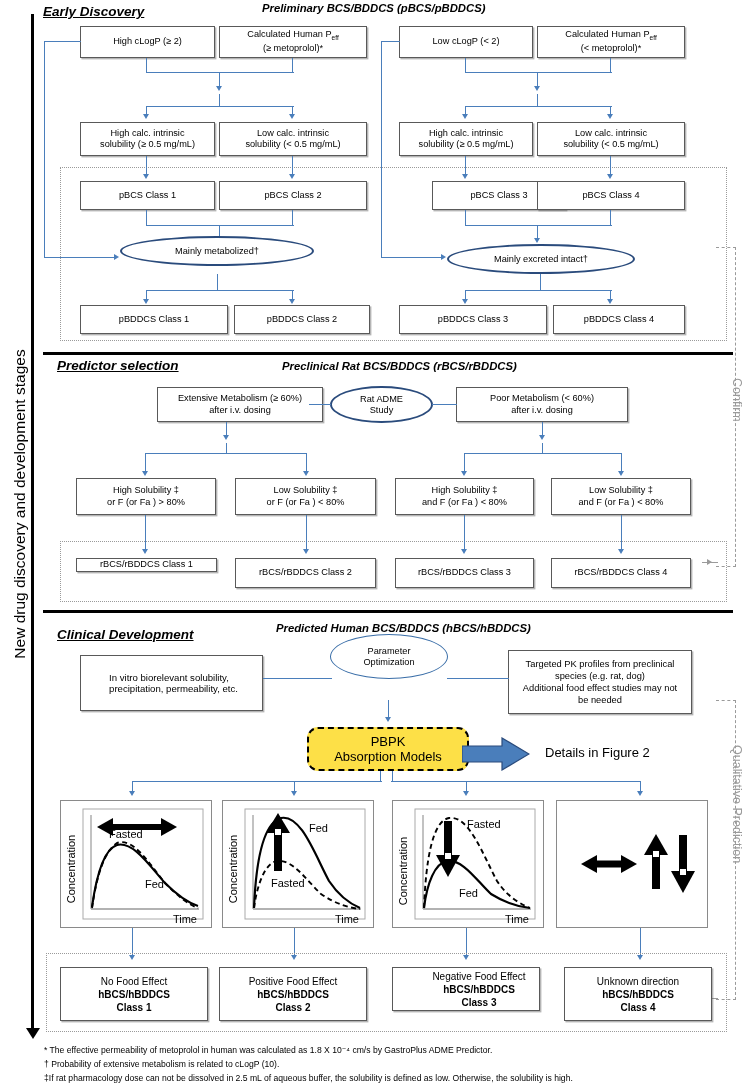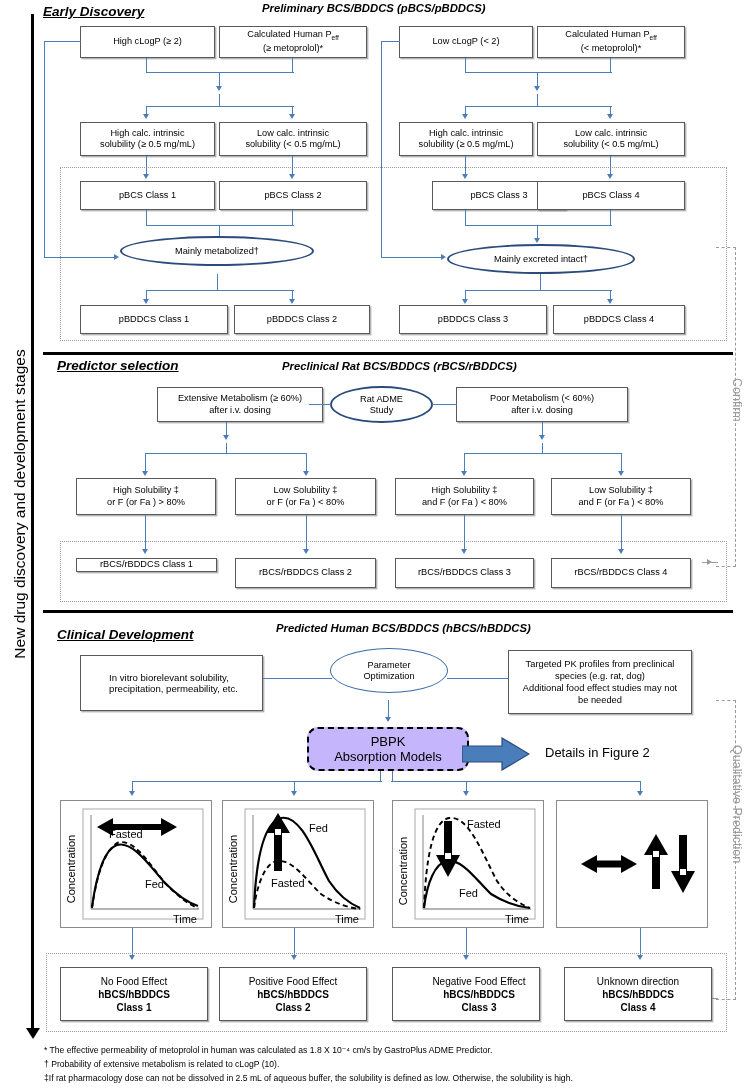--- a/index.html
+++ b/index.html
@@ -56,21 +56,21 @@
   .vlabel{position:absolute;left:-215px;top:495px;width:470px;
           transform:rotate(-90deg);text-align:center;font-size:15.5px;
           white-space:nowrap;}
 
   
   .rlabel{position:absolute;white-space:nowrap;font-size:12.5px;color:#9a9a9a;
           transform:rotate(90deg);transform-origin:left top;}
 
   
   .pbpk{position:absolute;box-sizing:border-box;border:2px dashed #000;
-        border-radius:11px;background:#c4b5fd;display:flex;flex-direction:column;
+        border-radius:11px;background:#fde047;display:flex;flex-direction:column;
         align-items:center;justify-content:center;font-size:13px;line-height:15px;}
 
   
   .bigarrow{position:absolute;}
   .figlbl{position:absolute;font-size:13px;white-space:nowrap;margin-left:8px;}
 
   
   .panel{position:absolute;box-sizing:border-box;border:1px solid #8a8a8a;
          background:#fff;}
   .panel svg{display:block;}
@@ -311,21 +311,21 @@
 <div class="seprule" style="left:43px;top:610px;width:690px;"></div>
 
 <div class="secttl" style="left:57px;top:627px;">Clinical Development</div>
 <div class="secsub" style="left:276px;top:622px;">Predicted Human BCS/BDDCS (hBCS/hBDDCS)</div>
 
 <div class="box sh" style="left:80px;top:655px;width:183px;height:56px;font-size:9.6px;">
   <div style="text-align:left;padding-left:4px;">
     <span>In vitro biorelevant solubility,</span><br>
     <span>precipitation, permeability, etc.</span></div>
 </div>
-<div class="ell thin" style="left:330px;top:648px;width:118px;height:45px;">
+<div class="ell thin" style="left:330px;top:634px;width:118px;height:45px;">
   <div><span>Parameter</span><br><span>Optimization</span></div>
 </div>
 <div class="box sh" style="left:508px;top:650px;width:184px;height:64px;font-size:9.3px;line-height:12.2px;">
   <div>
     <span>Targeted PK profiles from preclinical</span><br>
     <span>species (e.g. rat, dog)</span><br>
     <span>Additional food effect studies may not</span><br>
     <span>be needed</span></div>
 </div>
 
@@ -451,21 +451,21 @@
     <span>No Food Effect</span><br>
     <b>hBCS/hBDDCS</b><br>
     <b>Class 1</b></div>
 </div>
 <div class="box sh" style="left:219px;top:967px;width:148px;height:54px;font-size:10px;line-height:13px;">
   <div>
     <span>Positive Food Effect</span><br>
     <b>hBCS/hBDDCS</b><br>
     <b>Class 2</b></div>
 </div>
-<div class="box sh" style="left:392px;top:967px;width:148px;height:54px;font-size:10px;line-height:13px;padding-left:28px;">
+<div class="box sh" style="left:392px;top:967px;width:148px;height:44px;font-size:10px;line-height:13px;padding-left:28px;">
   <div>
     <span>Negative Food Effect</span><br>
     <b>hBCS/hBDDCS</b><br>
     <b>Class 3</b></div>
 </div>
 <div class="box sh" style="left:564px;top:967px;width:148px;height:54px;font-size:10px;line-height:13px;">
   <div>
     <span>Unknown direction</span><br>
     <b>hBCS/hBDDCS</b><br>
     <b>Class 4</b></div>

